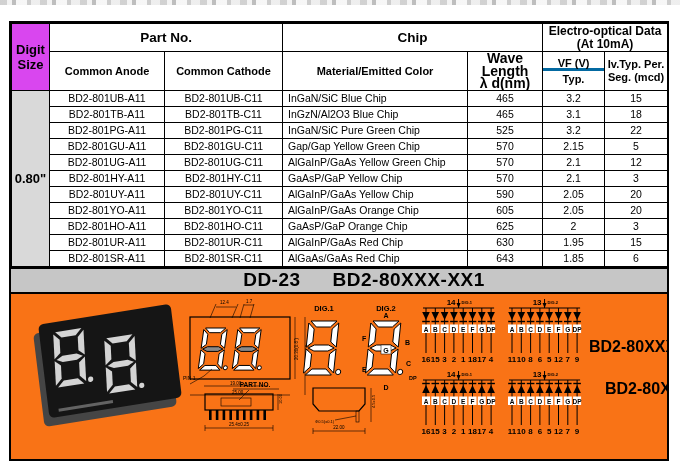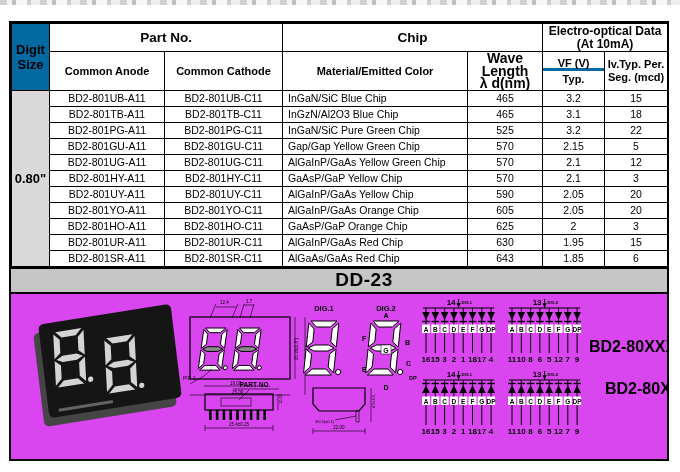--- a/index.html
+++ b/index.html
@@ -9,32 +9,32 @@
   .noise-strip { position:absolute; left:0; top:0; width:680px; height:5px; opacity:.75;
     background:repeating-linear-gradient(90deg,#c2c2c2 0 7px,#efefef 7px 12px,#a8a8a8 12px 16px,#f4f4f4 16px 27px,#bdbdbd 27px 31px,#e9e9e9 31px 40px); }
   .sheet { position:absolute; left:9px; top:21px; width:660px; height:440px;
            border:2px solid #000; background:#fff; display:flex; flex-direction:column; overflow:hidden; }
   table { width:100%; border-collapse:collapse; table-layout:fixed; }
   th, td { border:1px solid #000; text-align:center; vertical-align:middle; padding:0; }
   thead th { font-weight:bold; background:#fff; }
   .h1 { font-size:13.5px; height:28px; }
   .h1small { font-size:12px; line-height:13px; }
   .h2 { font-size:11px; height:33px; line-height:12.5px; }
-  .digit-head { background:#0369a1; font-size:13px; line-height:15px; font-weight:bold; }
+  .digit-head { background:#d946ef; font-size:13px; line-height:15px; font-weight:bold; }
   .wl1 { font-size:14px; } .wl2 { font-size:14px; }
   .vf-cell { padding:0; }
   .vf-top { border-bottom:3px solid #0369a1; height:16px; line-height:16px; }
   .vf-bottom { height:16px; line-height:16px; }
   tbody td { font-size:10.5px; height:16px; background:#fff; }
   td.digit-cell { background:#d9d9d9; font-weight:bold; font-size:13px; }
   td.cell-l { text-align:left; padding-left:5px;margin-top:8px; }
   .banner { height:27px; border-top:2px solid #000; border-bottom:2px solid #000; background:#c6c6c6;
             display:flex; align-items:center; justify-content:center; gap:32px; padding-left:50px;
             font-weight:bold; font-size:19px; letter-spacing:.5px; }
-  .diagram-area { position:relative; flex:1; background:#d946ef;padding-left:8px; }
+  .diagram-area { position:relative; flex:1; background:#f97316;padding-left:8px; }
   
   .photo { position:absolute; left:20px; top:10px; width:160px; height:130px; }
   .photo-body { position:absolute; left:12px; top:10px; width:134px; height:94px; background:#151515;
                 border-radius:5px; transform:rotate(-9deg) skewX(-2deg);
                 box-shadow:-6px 8px 0 0 #454545; }
   .photo-print { position:absolute; left:10px; bottom:5px; width:55px; height:3px; background:#777; opacity:.8; }
   
   svg { position:absolute; overflow:visible; }
   .ln  { fill:none; stroke:#000; stroke-width:1.2; }
   .lnt { stroke:#000; stroke-width:.6; fill:none; }
@@ -186,20 +186,21 @@
             <td class="cell-l">AlGaAs/GaAs Red Chip</td>
             <td>643</td>
             <td>1.85</td>
             <td>6</td>
           </tr>
         </tbody>
     </table>
 
     <div class="banner">
       <span>DD-23</span>
+      <span>BD2-80XXX-XX1</span>
     </div>
 
     <div class="diagram-area">
 
       <div class="photo">
         <div class="photo-body">
           <svg width="134" height="94" style="left:0;top:0">
             <g id="photo-d1" transform="translate(14,10) skewX(-4) scale(1.02)">
                 <polygon points="2,0 28,0 22,6 8,6" fill="#d4d4d4"></polygon>
                 <polygon points="30,2 30,26 24,21 24,8" fill="#d4d4d4"></polygon>

